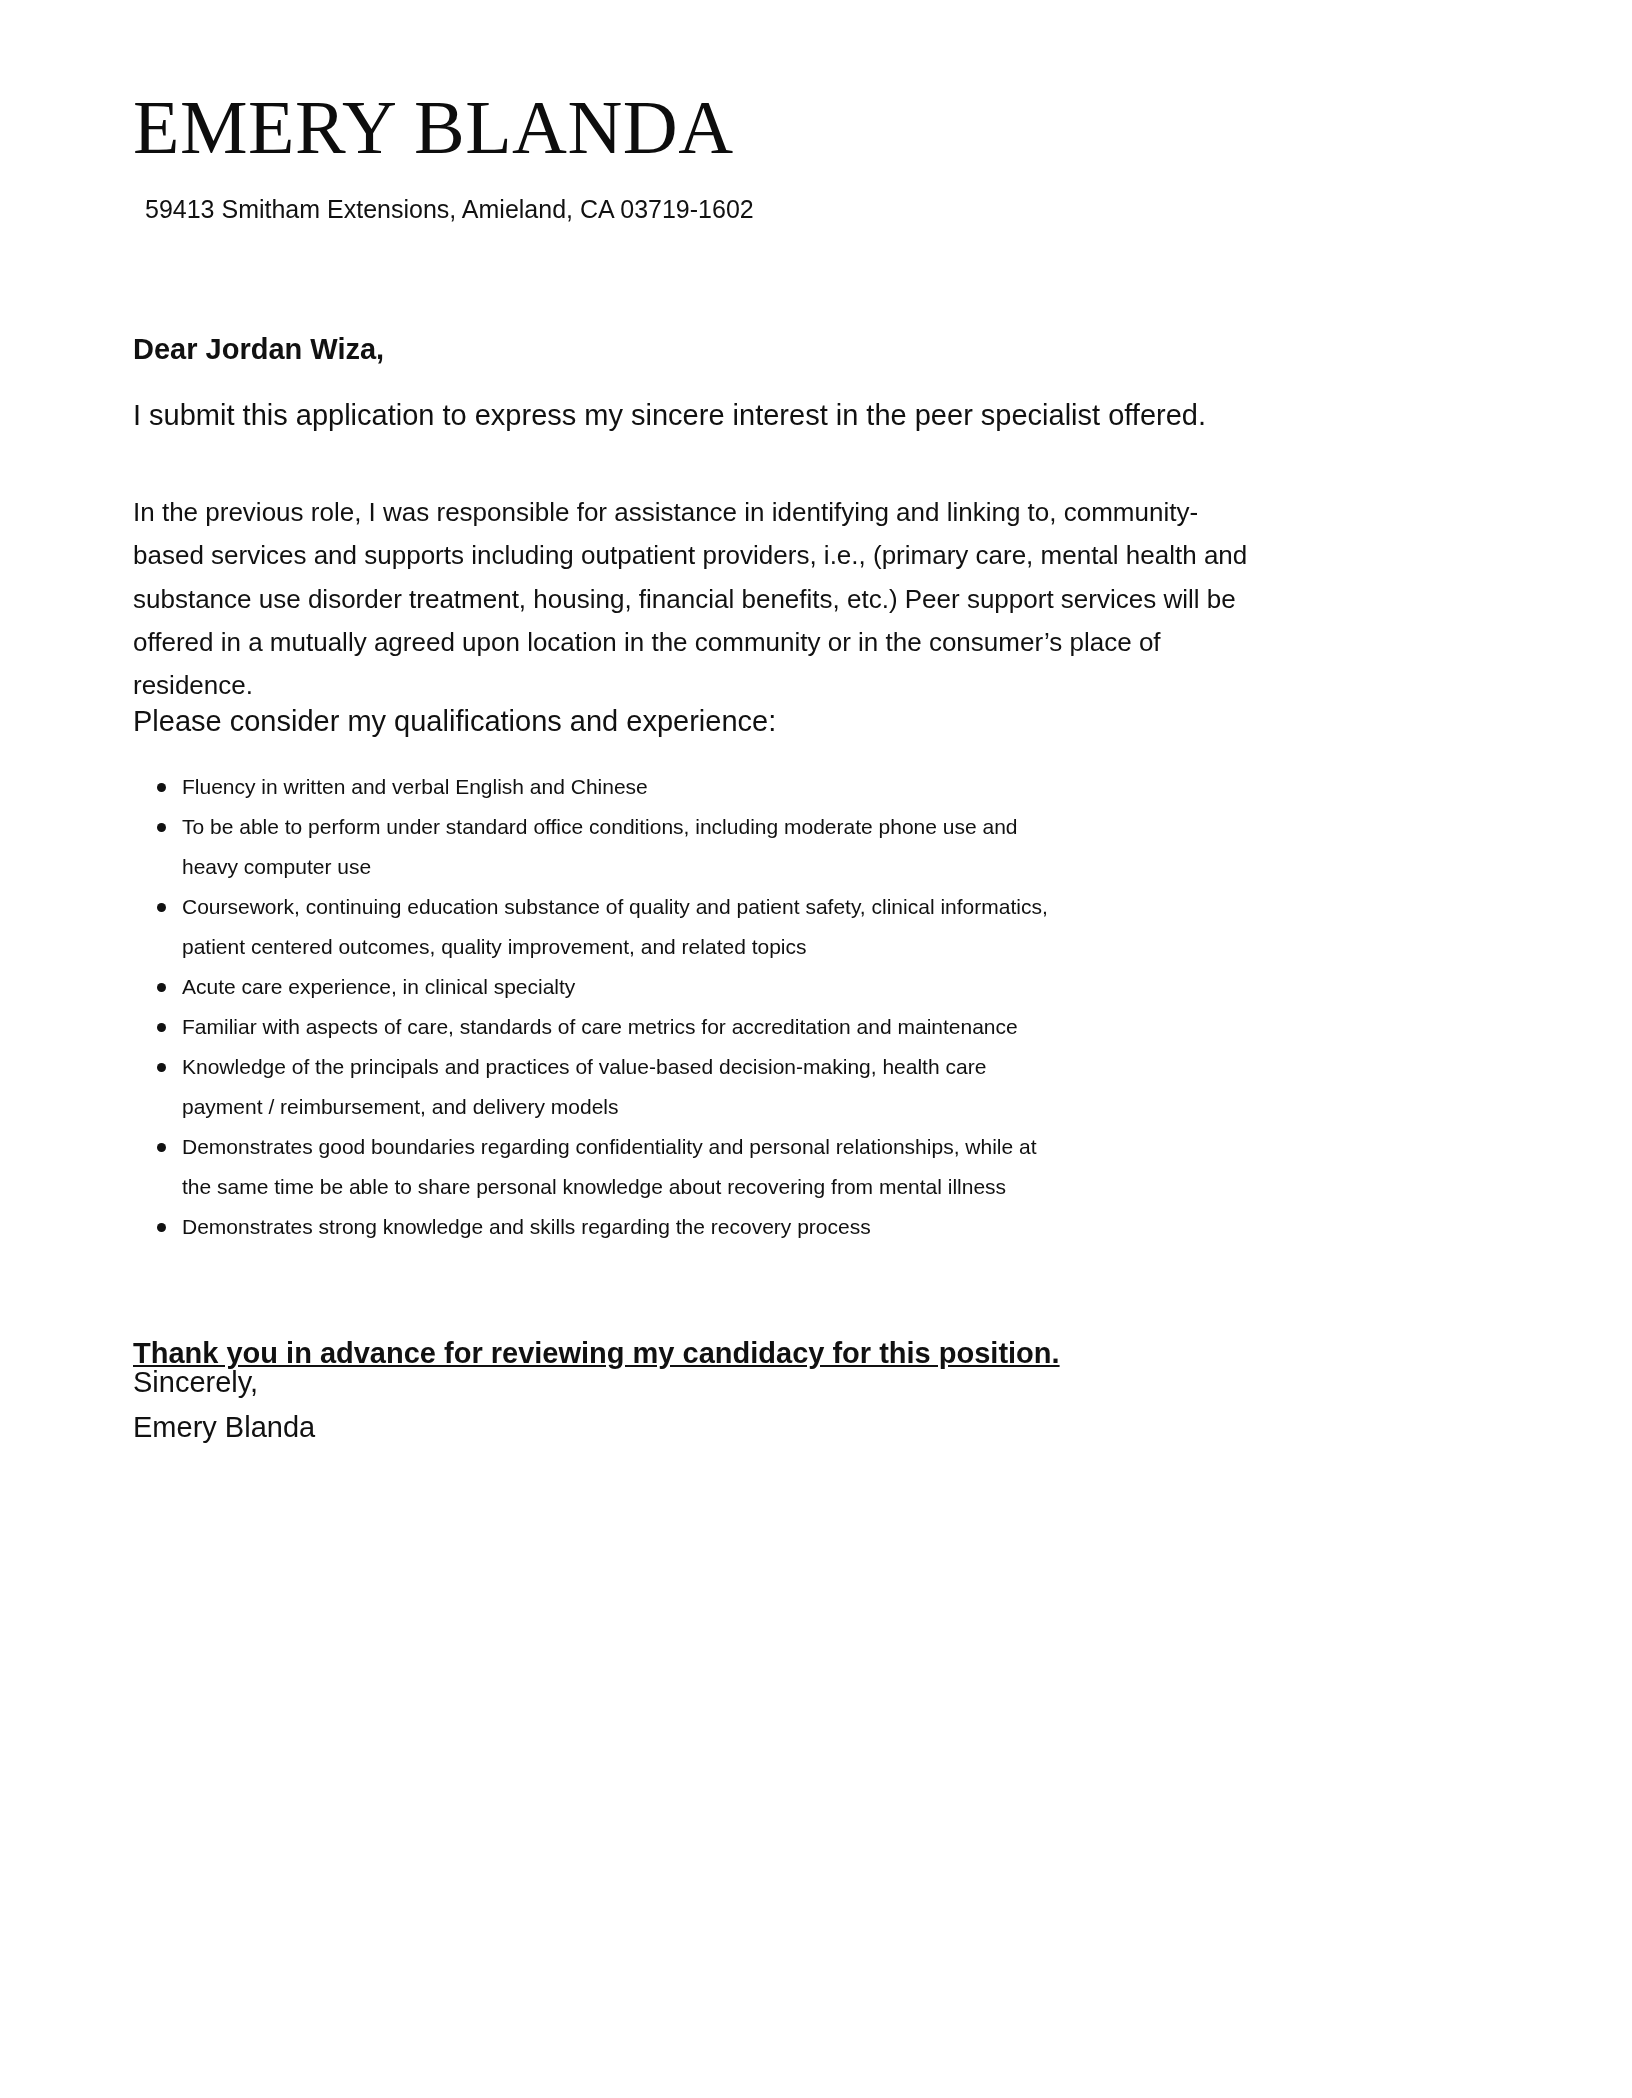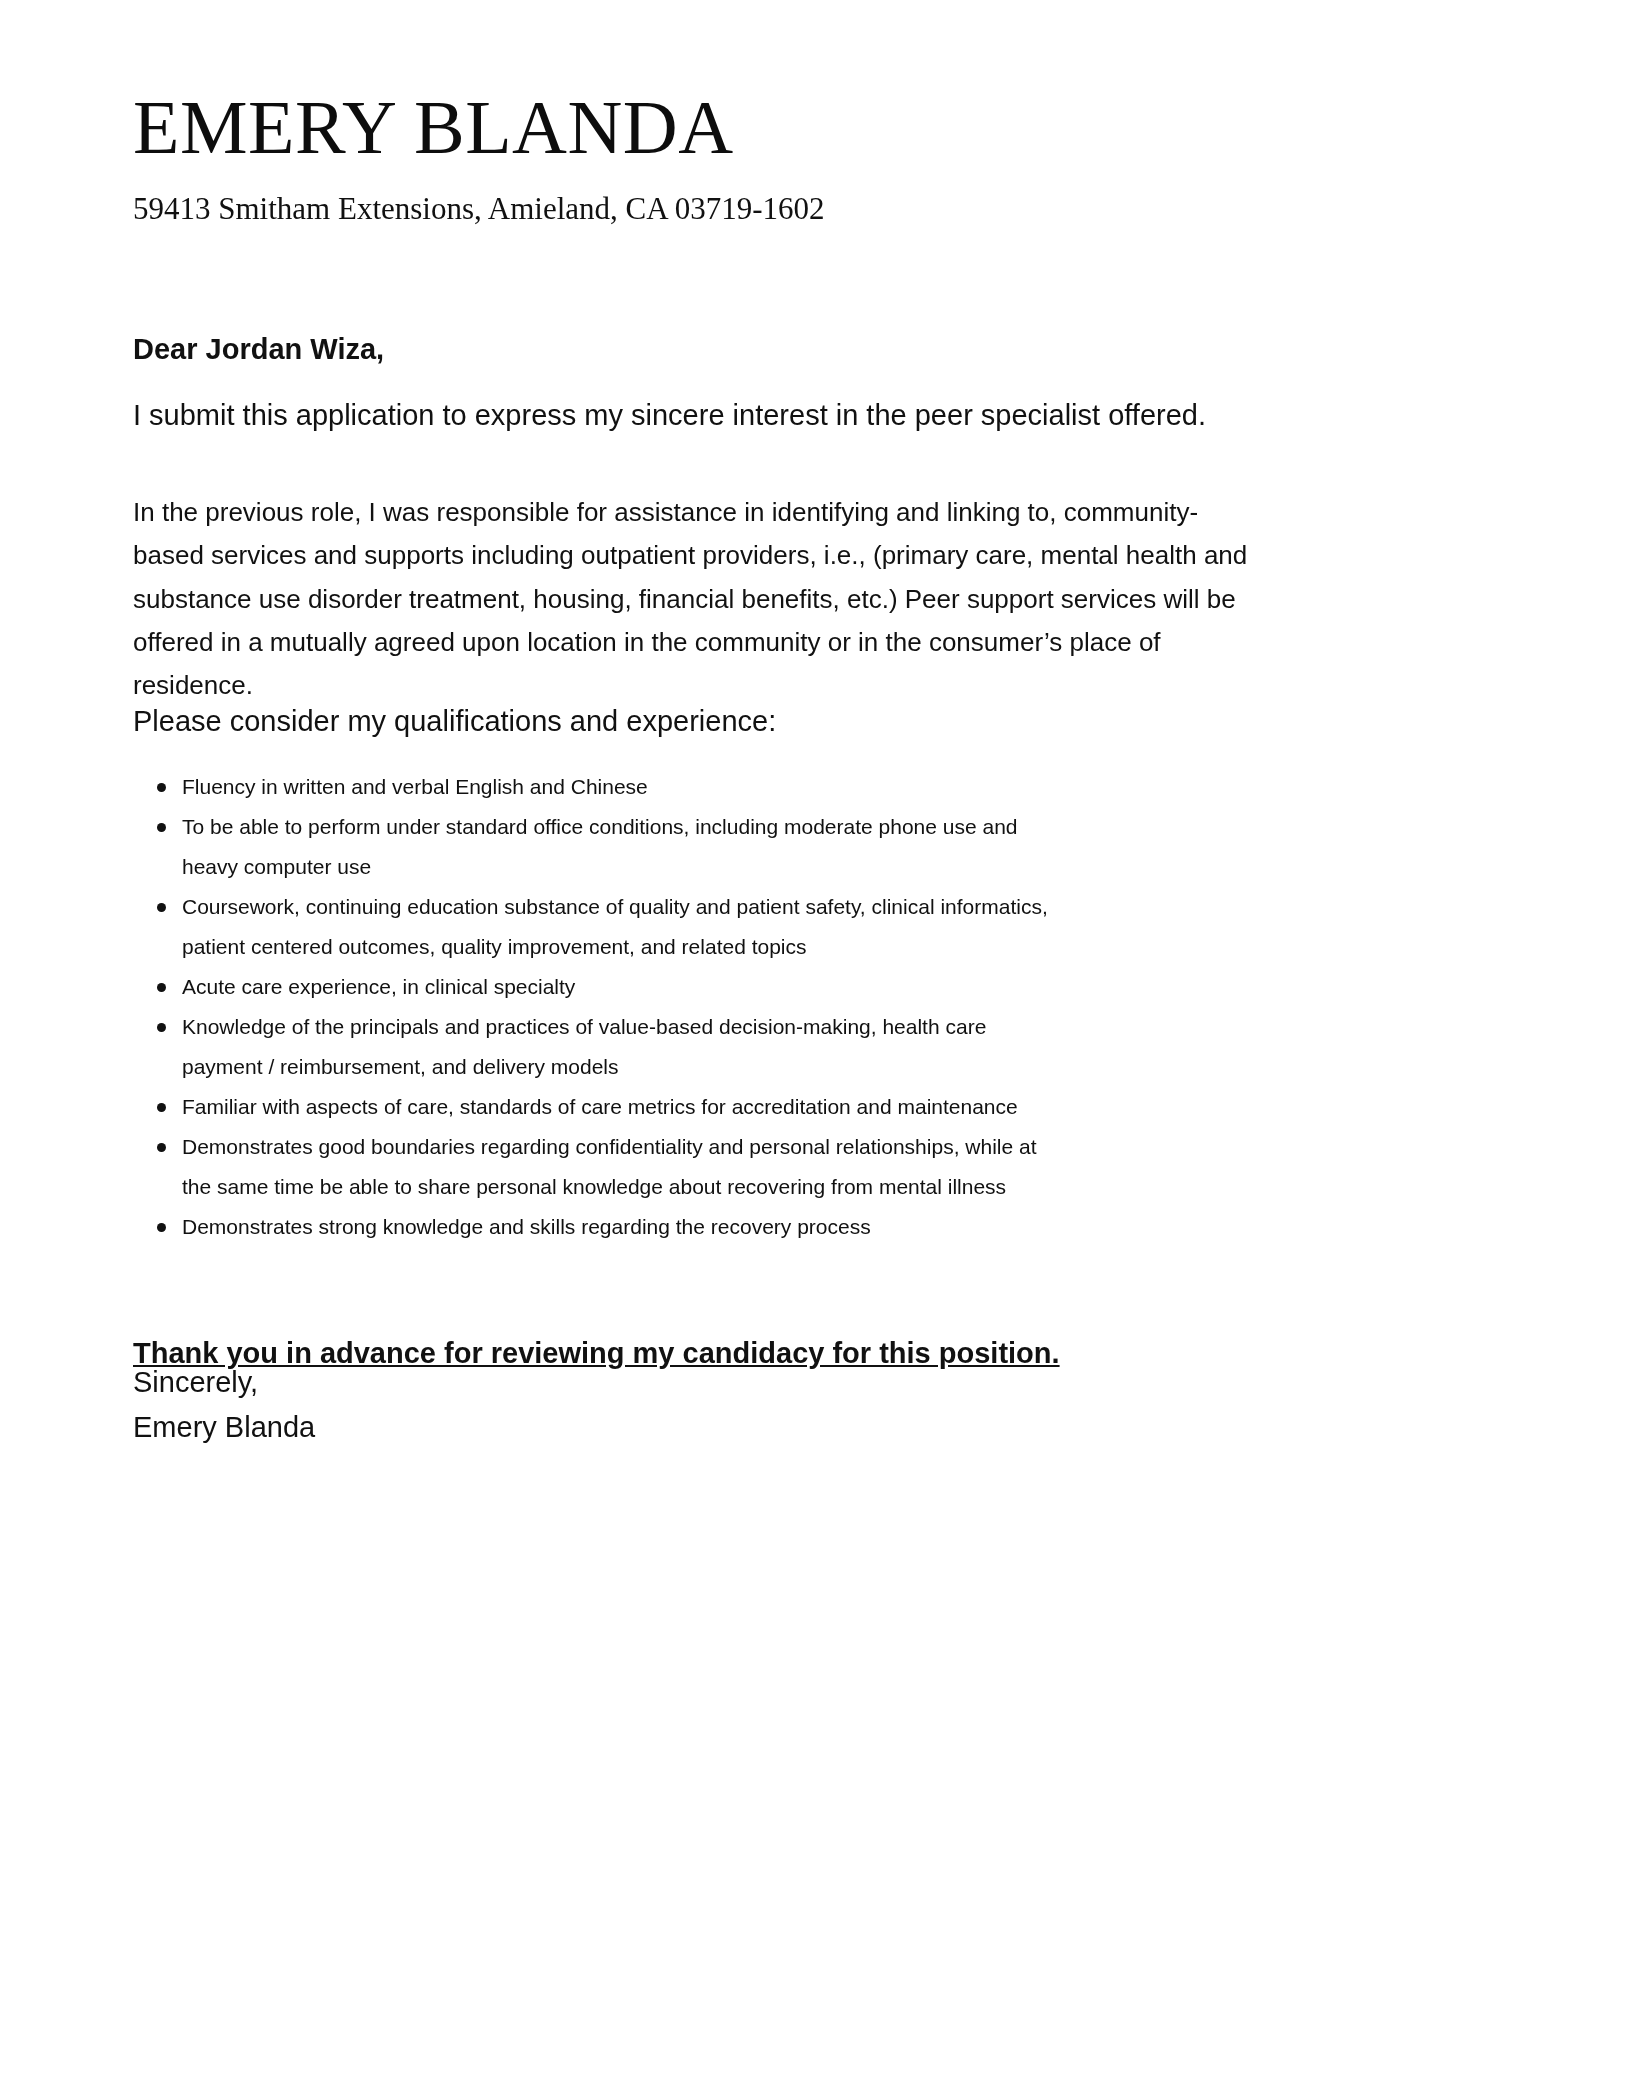--- a/index.html
+++ b/index.html
@@ -1,21 +1,21 @@
 <!DOCTYPE html>
 <html><head>
 <meta charset="utf-8">
 <style>
   html, body { margin:0; padding:0; background:#ffffff; }
   body { width:1632px; height:2098px; position:relative; overflow:hidden; color:#111111;
          font-family:"Liberation Sans", sans-serif; }
   .page { position:absolute; left:133px; top:0; width:1380px; }
   .name { position:absolute; left:0; top:82px; font-family:"Liberation Serif", serif;
           font-size:76px; line-height:90px; letter-spacing:0.5px; white-space:nowrap; color:#0d0d0d; }
-  .address { position:absolute; left:0; top:189px; font-size:31px; line-height:40px; white-space:nowrap;font-family:Liberation Serif, serif; }
+  .address { position:absolute; left:12px; top:189px; font-size:25px; line-height:40px; white-space:nowrap; }
   .salutation { position:absolute; left:0; top:329px; font-size:29px; line-height:40px; font-weight:bold; white-space:nowrap; }
   .p1 { position:absolute; left:0; top:395px; font-size:29px; line-height:40px; white-space:nowrap; }
   .p2 { position:absolute; left:0; top:459px; font-size:26px; line-height:43.3px;margin-top:32px; }
   .p2 .ln { display:block; white-space:nowrap; }
   .p3 { position:absolute; left:0; top:701px; font-size:29px; line-height:40px; white-space:nowrap; }
   .list { position:absolute; left:0; top:767px; margin:0; padding:0; list-style:none; font-size:21px; line-height:40px; }
   .list li { position:relative; padding-left:49px; }
   .list li .ln { display:block; white-space:nowrap; }
   .bullet { position:absolute; left:24px; top:16px; width:9px; height:9px; border-radius:50%; background:#111; }
   .closing { position:absolute; left:0; top:1333px; font-size:29px; line-height:40px; font-weight:bold; white-space:nowrap;text-decoration:underline; }
@@ -56,26 +56,26 @@
       <span class="bullet"></span>
       <span class="ln">Coursework, continuing education substance of quality and patient safety, clinical informatics,</span>
       <span class="ln">patient centered outcomes, quality improvement, and related topics</span>
     </li>
     <li>
       <span class="bullet"></span>
       <span class="ln">Acute care experience, in clinical specialty</span>
     </li>
     <li>
       <span class="bullet"></span>
-      <span class="ln">Knowledge of the principals and practices of value-based decision-making, health care</span>
-      <span class="ln">payment / reimbursement, and delivery models</span>
+      <span class="ln">Familiar with aspects of care, standards of care metrics for accreditation and maintenance</span>
     </li>
     <li>
       <span class="bullet"></span>
-      <span class="ln">Familiar with aspects of care, standards of care metrics for accreditation and maintenance</span>
+      <span class="ln">Knowledge of the principals and practices of value-based decision-making, health care</span>
+      <span class="ln">payment / reimbursement, and delivery models</span>
     </li>
     <li>
       <span class="bullet"></span>
       <span class="ln">Demonstrates good boundaries regarding confidentiality and personal relationships, while at</span>
       <span class="ln">the same time be able to share personal knowledge about recovering from mental illness</span>
     </li>
     <li>
       <span class="bullet"></span>
       <span class="ln">Demonstrates strong knowledge and skills regarding the recovery process</span>
     </li>

